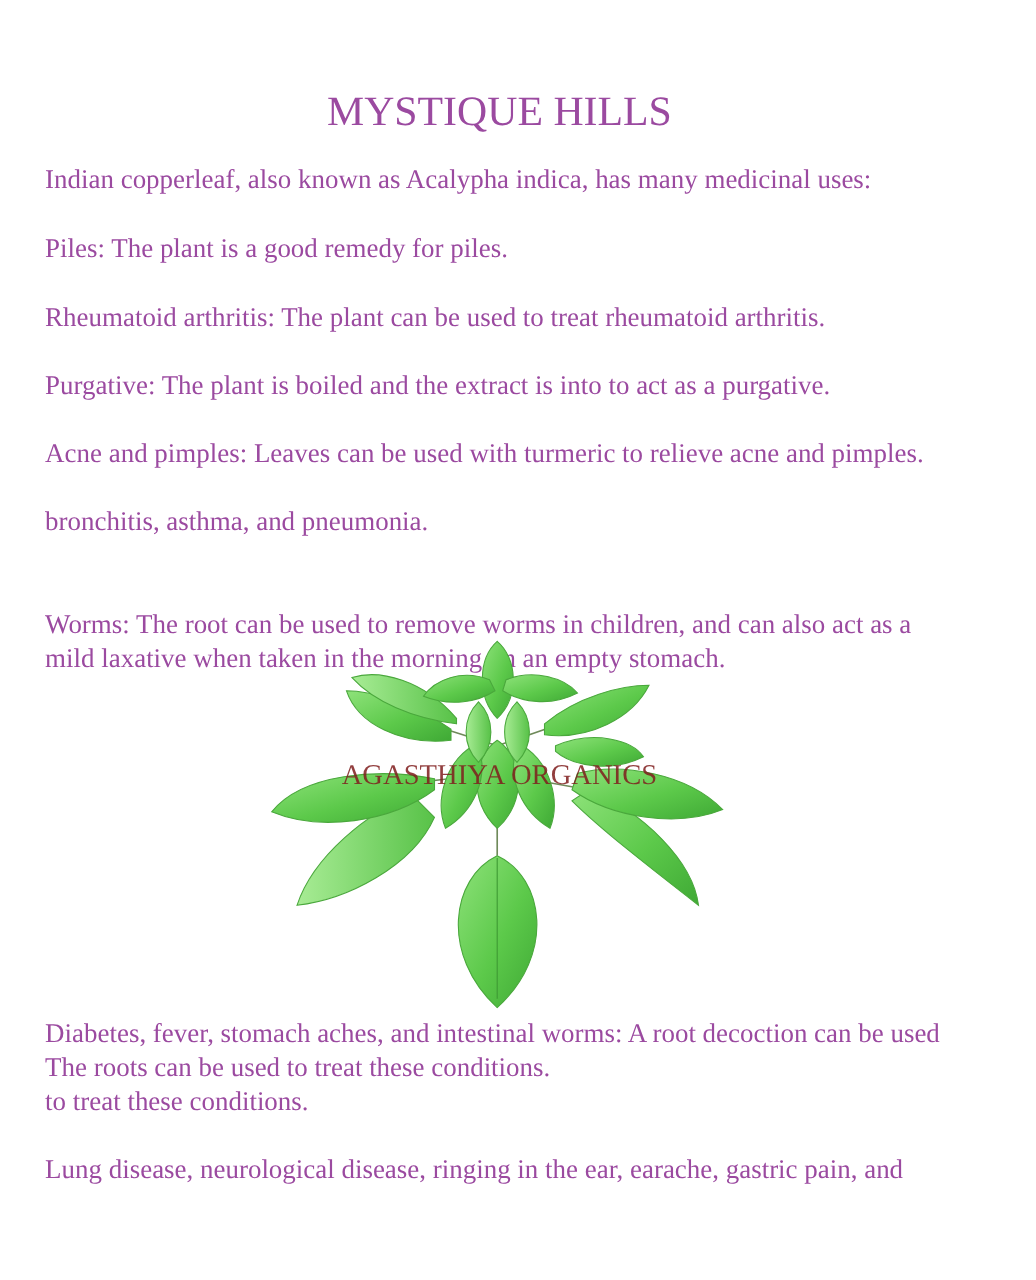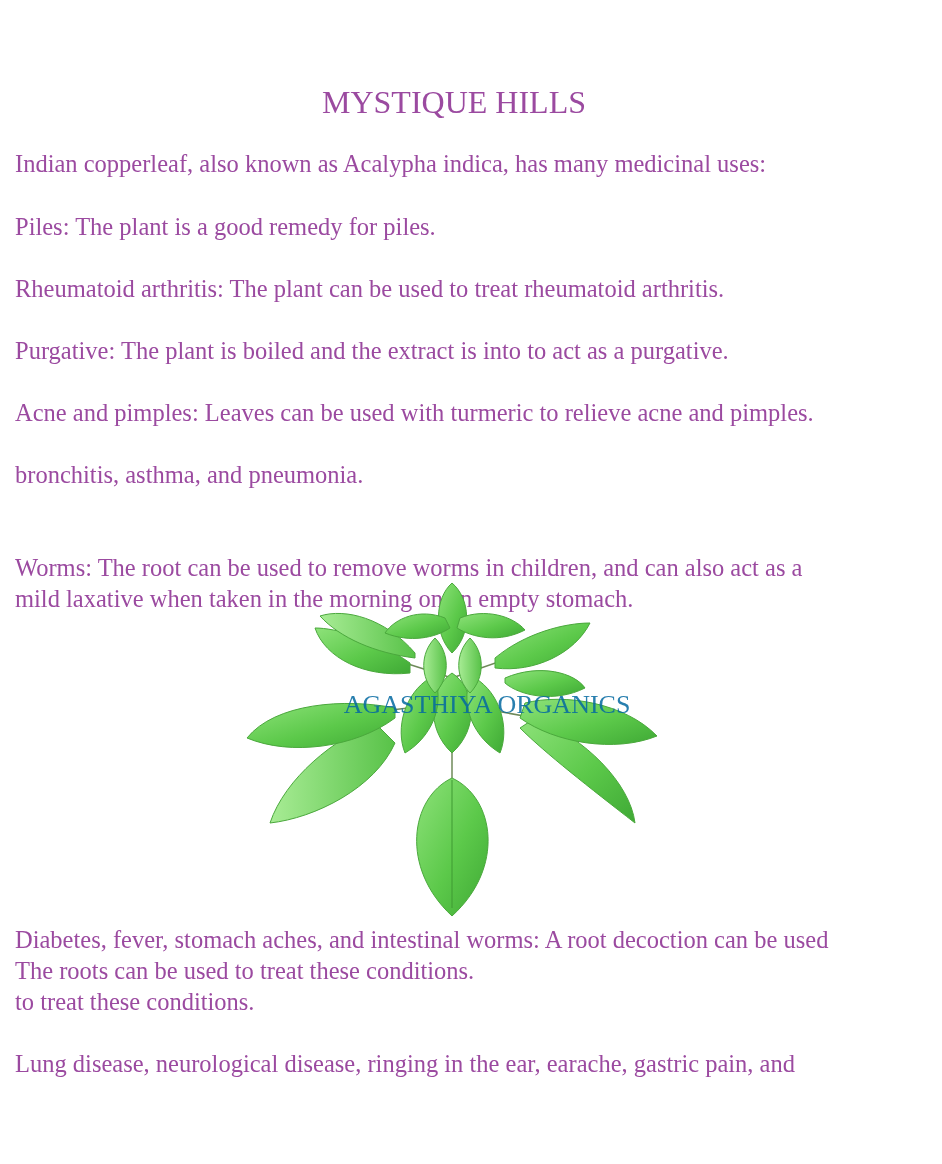--- a/index.html
+++ b/index.html
@@ -14,53 +14,52 @@
       overflow: hidden;
       font-family: "Liberation Serif", "DejaVu Serif", serif;
       color: #9b4aa0;
     }
     .title {
       position: absolute;
       left: 0;
       width: 908px;
       top: 80px;
       text-align: center;
-      font-size: 32px;
+      font-size: 38px;
       line-height: 44px;
       color: #9b4aa0;
       margin: 0;
       font-weight: normal;
     }
     .para {
       position: absolute;
-      left: 15px;
+      left: 41px;
       width: 900px;
       font-size: 24.5px;
       line-height: 31px;
       margin: 0;
     }
     .plant {
       position: absolute;
       left: 245px;
       top: 578px;
       width: 415px;
       height: 340px;
     }
     .watermark {
       position: absolute;
       left: 0;
       width: 908px;
       top: 690px;
       text-align: center;
       font-size: 26px;
       line-height: 30px;
-      color: #0369a1;
+      color: #7f1d1d;
       opacity: 0.85;
       z-index: 2;
-      padding-left: 33px;
     }
     .line-block span { display: block; }
   </style>
 </head>
 <body>
 
 <h1 class="title">MYSTIQUE HILLS</h1>
 
 <p class="para" style="top:148px">Indian copperleaf, also known as Acalypha indica, has many medicinal uses:</p>
 

